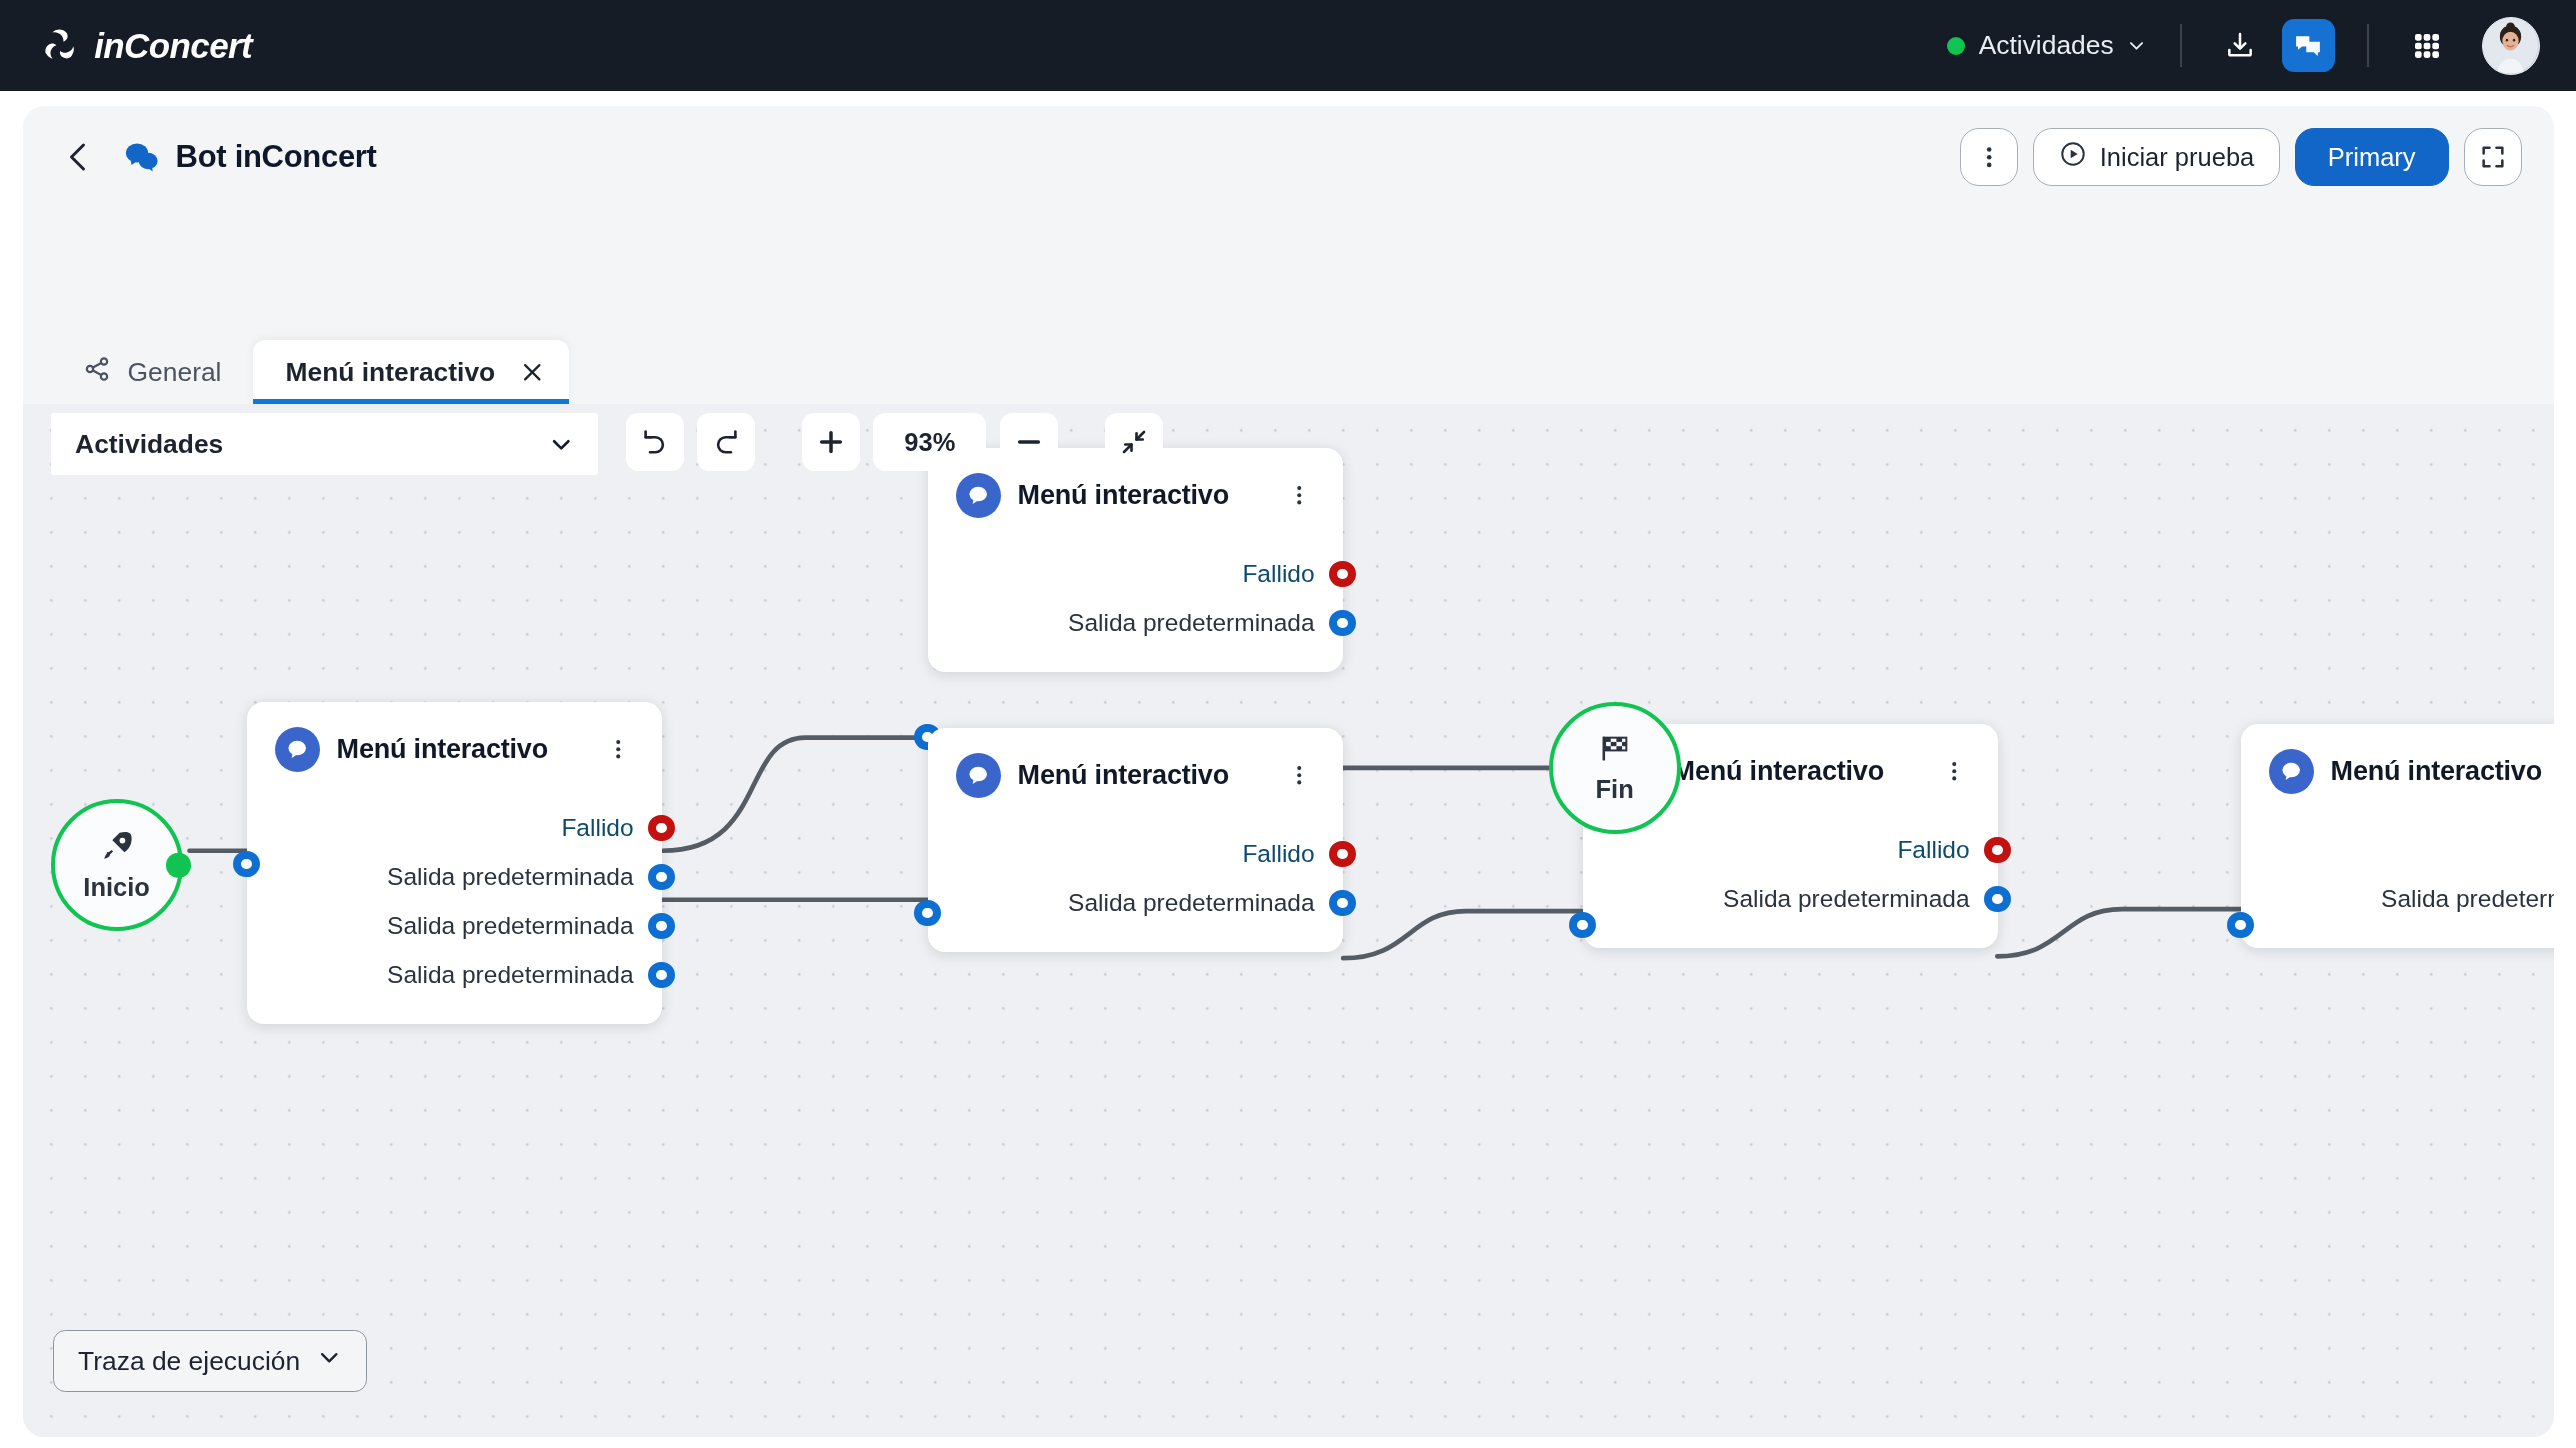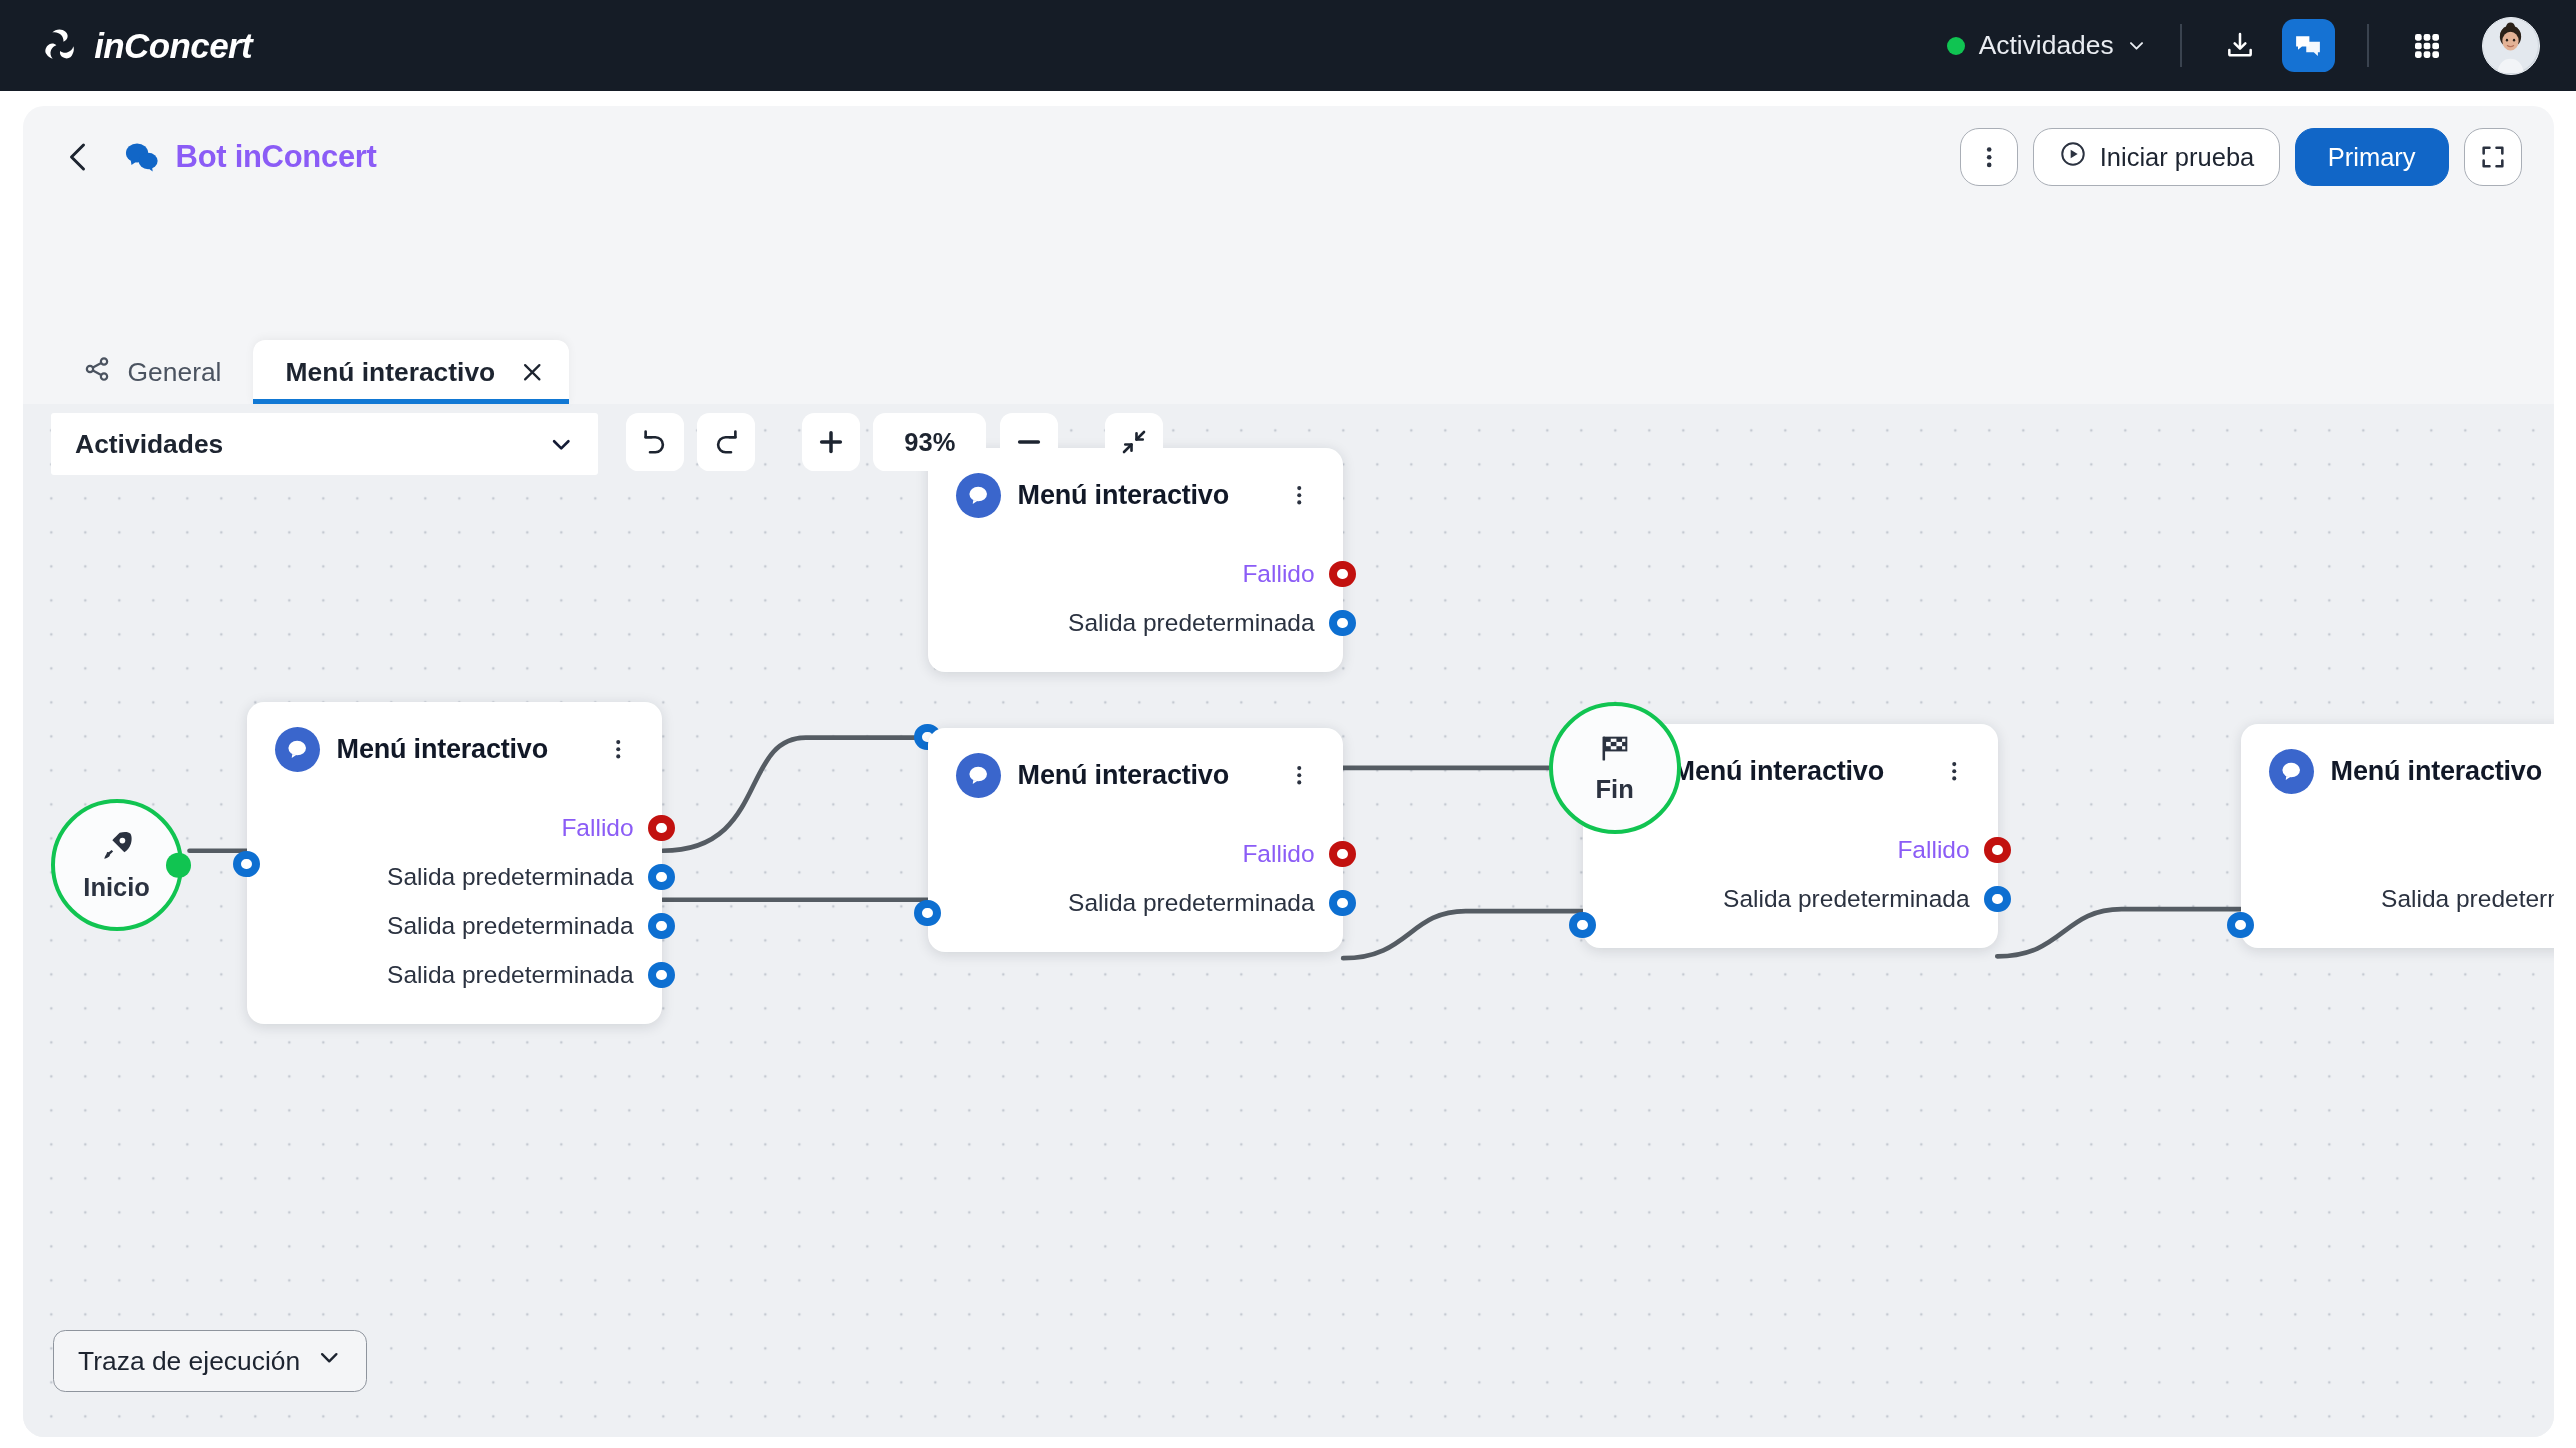--- a/index.html
+++ b/index.html
@@ -49,21 +49,21 @@
     background: #f4f5f7; border-radius: 21px; overflow: hidden;
   }
 
   
   #pagehead {
     position: absolute; left: 0; top: 0; width: 100%; height: 102px;
     display: flex; align-items: center; padding: 0 32px 0 36px;
   }
   #back-btn { width: 41px; height: 41px; display:flex; align-items:center; justify-content:center; cursor: pointer; }
   #head-bot-icon { margin-left: 21px; width: 40px; height: 40px; display:flex; align-items:center; justify-content:center;}
-  #page-title { font-size: 31px; font-weight: 700; color: #8b5cf6; margin-left: 15px; letter-spacing: -0.3px; }
+  #page-title { font-size: 31px; font-weight: 700; color: #0f172a; margin-left: 15px; letter-spacing: -0.3px; }
   #head-actions { margin-left: auto; display: flex; align-items: center; gap: 15px; }
   .hbtn {
     height: 58px; border-radius: 19px; border: 1.5px solid #a9aeb6;
     background: #fff; display: flex; align-items: center; justify-content: center;
     cursor: pointer; font-size: 25.5px; color: #1d2430; padding: 0 24.5px; gap: 13.2px;
   }
   .hbtn.icon-only { width: 58px; padding: 0; }
   .hbtn.primary { background: #1166c7; border-color: #1166c7; color: #fff; padding: 0 32px; font-weight: 400; }
 
   
@@ -131,21 +131,21 @@
     display: flex; align-items: center; justify-content: center; flex: none;
   }
   .node-title { font-size: 27px; font-weight: 700; color: #111827; margin-left: 17px; letter-spacing: -0.2px; }
   .node-kebab { margin-left: auto; width: 34px; height: 41px; display:flex; align-items:center; justify-content:center; cursor:pointer; }
   .ports { margin-top: 32px; }
   .port-row {
     display: flex; align-items: center; justify-content: flex-end;
     height: 49px; position: relative; padding-right: 28px;
   }
   .port-label { font-size: 24.5px; color: #2b3240; }
-  .port-label.err { color: #8b5cf6; }
+  .port-label.err { color: #0c4a6e; }
   .port-dot {
     position: absolute; right: -13.2px; width: 26.4px; height: 26.4px;
     border-radius: 50%; background: #fff; cursor: pointer;
   }
   .port-dot.blue { border: 8.5px solid #0d6fd1; }
   .port-dot.red  { border: 8.5px solid #c2110f; }
   .in-port {
     position: absolute; left: -13.2px; width: 26.4px; height: 26.4px;
     border-radius: 50%; background: #fff; border: 8.5px solid #0d6fd1; cursor: pointer;
   }

